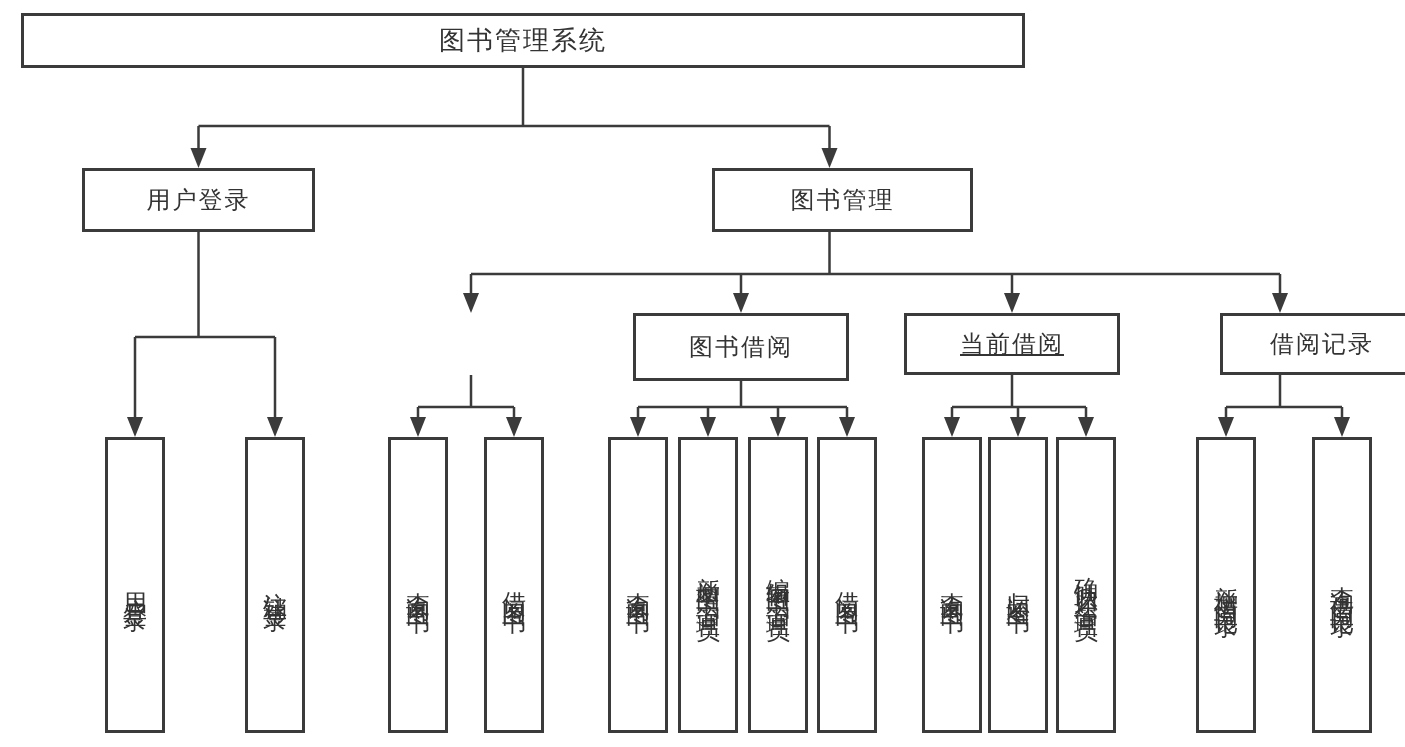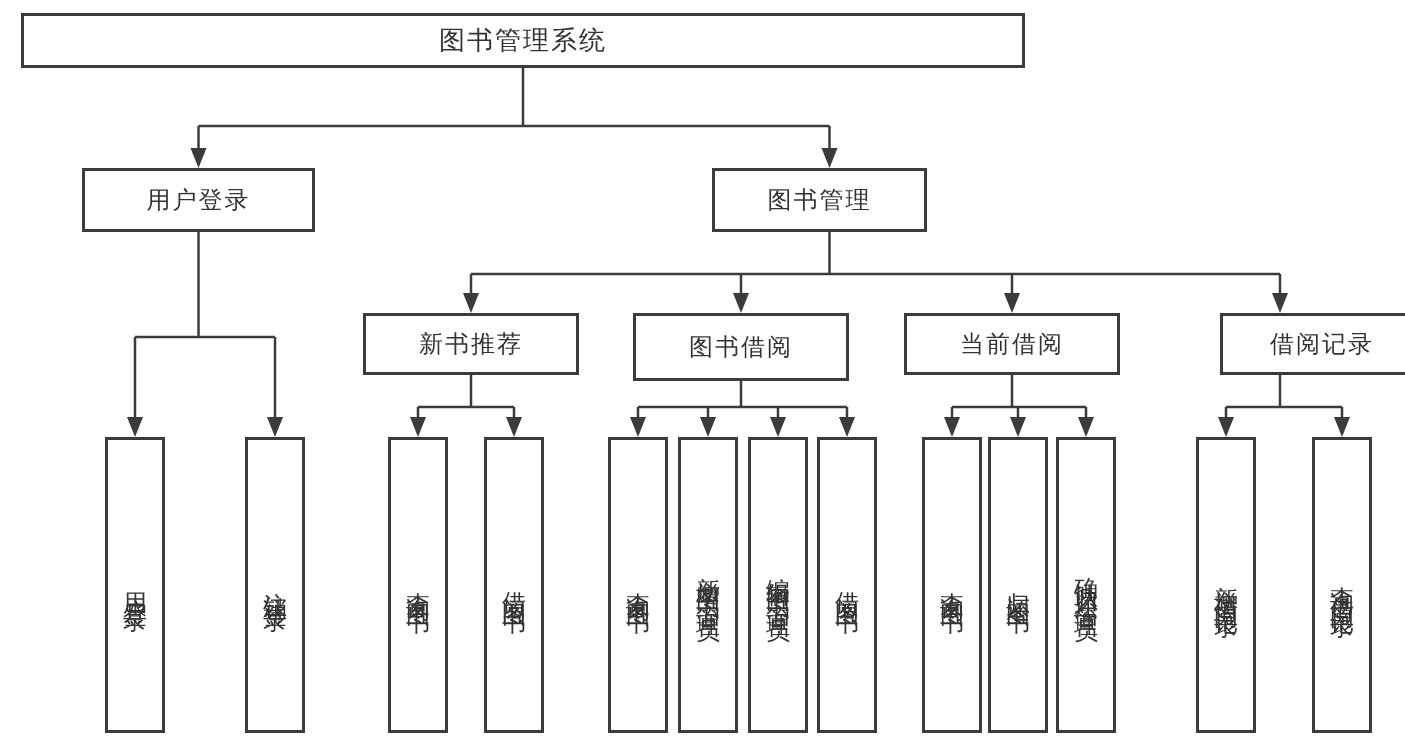--- a/index.html
+++ b/index.html
@@ -55,31 +55,28 @@
     </g>
   </svg>
 
   <div class="box box-root" style="left:21px;top:13px;width:1004px;height:55px;">
     <span class="h-label">图书管理系统</span>
   </div>
 
   <div class="box box-branch" style="left:82px;top:168px;width:233px;height:64px;">
     <span class="h-label">用户登录</span>
   </div>
-  <div class="box box-branch" style="left:712px;top:168px;width:215px;height:64px;">
+  <div class="box box-branch" style="left:712px;top:168px;width:261px;height:64px;">
     <span class="h-label">图书管理</span>
   </div>
 
-  <div class="box box-branch" style="left:363px;top:313px;width:216px;height:62px;">
-    <span class="h-label">新书推荐</span>
-  </div>
   <div class="box box-branch" style="left:633px;top:313px;width:216px;height:68px;">
     <span class="h-label">图书借阅</span>
   </div>
-  <div class="box box-branch" style="left:904px;top:313px;width:216px;height:62px;">
+  <div class="box box-branch" style="left:904px;top:313px;width:216px;height:62px;text-decoration:underline;">
     <span class="h-label">当前借阅</span>
   </div>
   <div class="box box-branch" style="left:1220px;top:313px;width:204px;height:62px;">
     <span class="h-label">借阅记录</span>
   </div>
 
   <div class="box box-leaf" style="left:105px;top:437px;width:60px;height:296px;">
     <span class="v-label">用户登录</span>
   </div>
   <div class="box box-leaf" style="left:245px;top:437px;width:60px;height:296px;">

